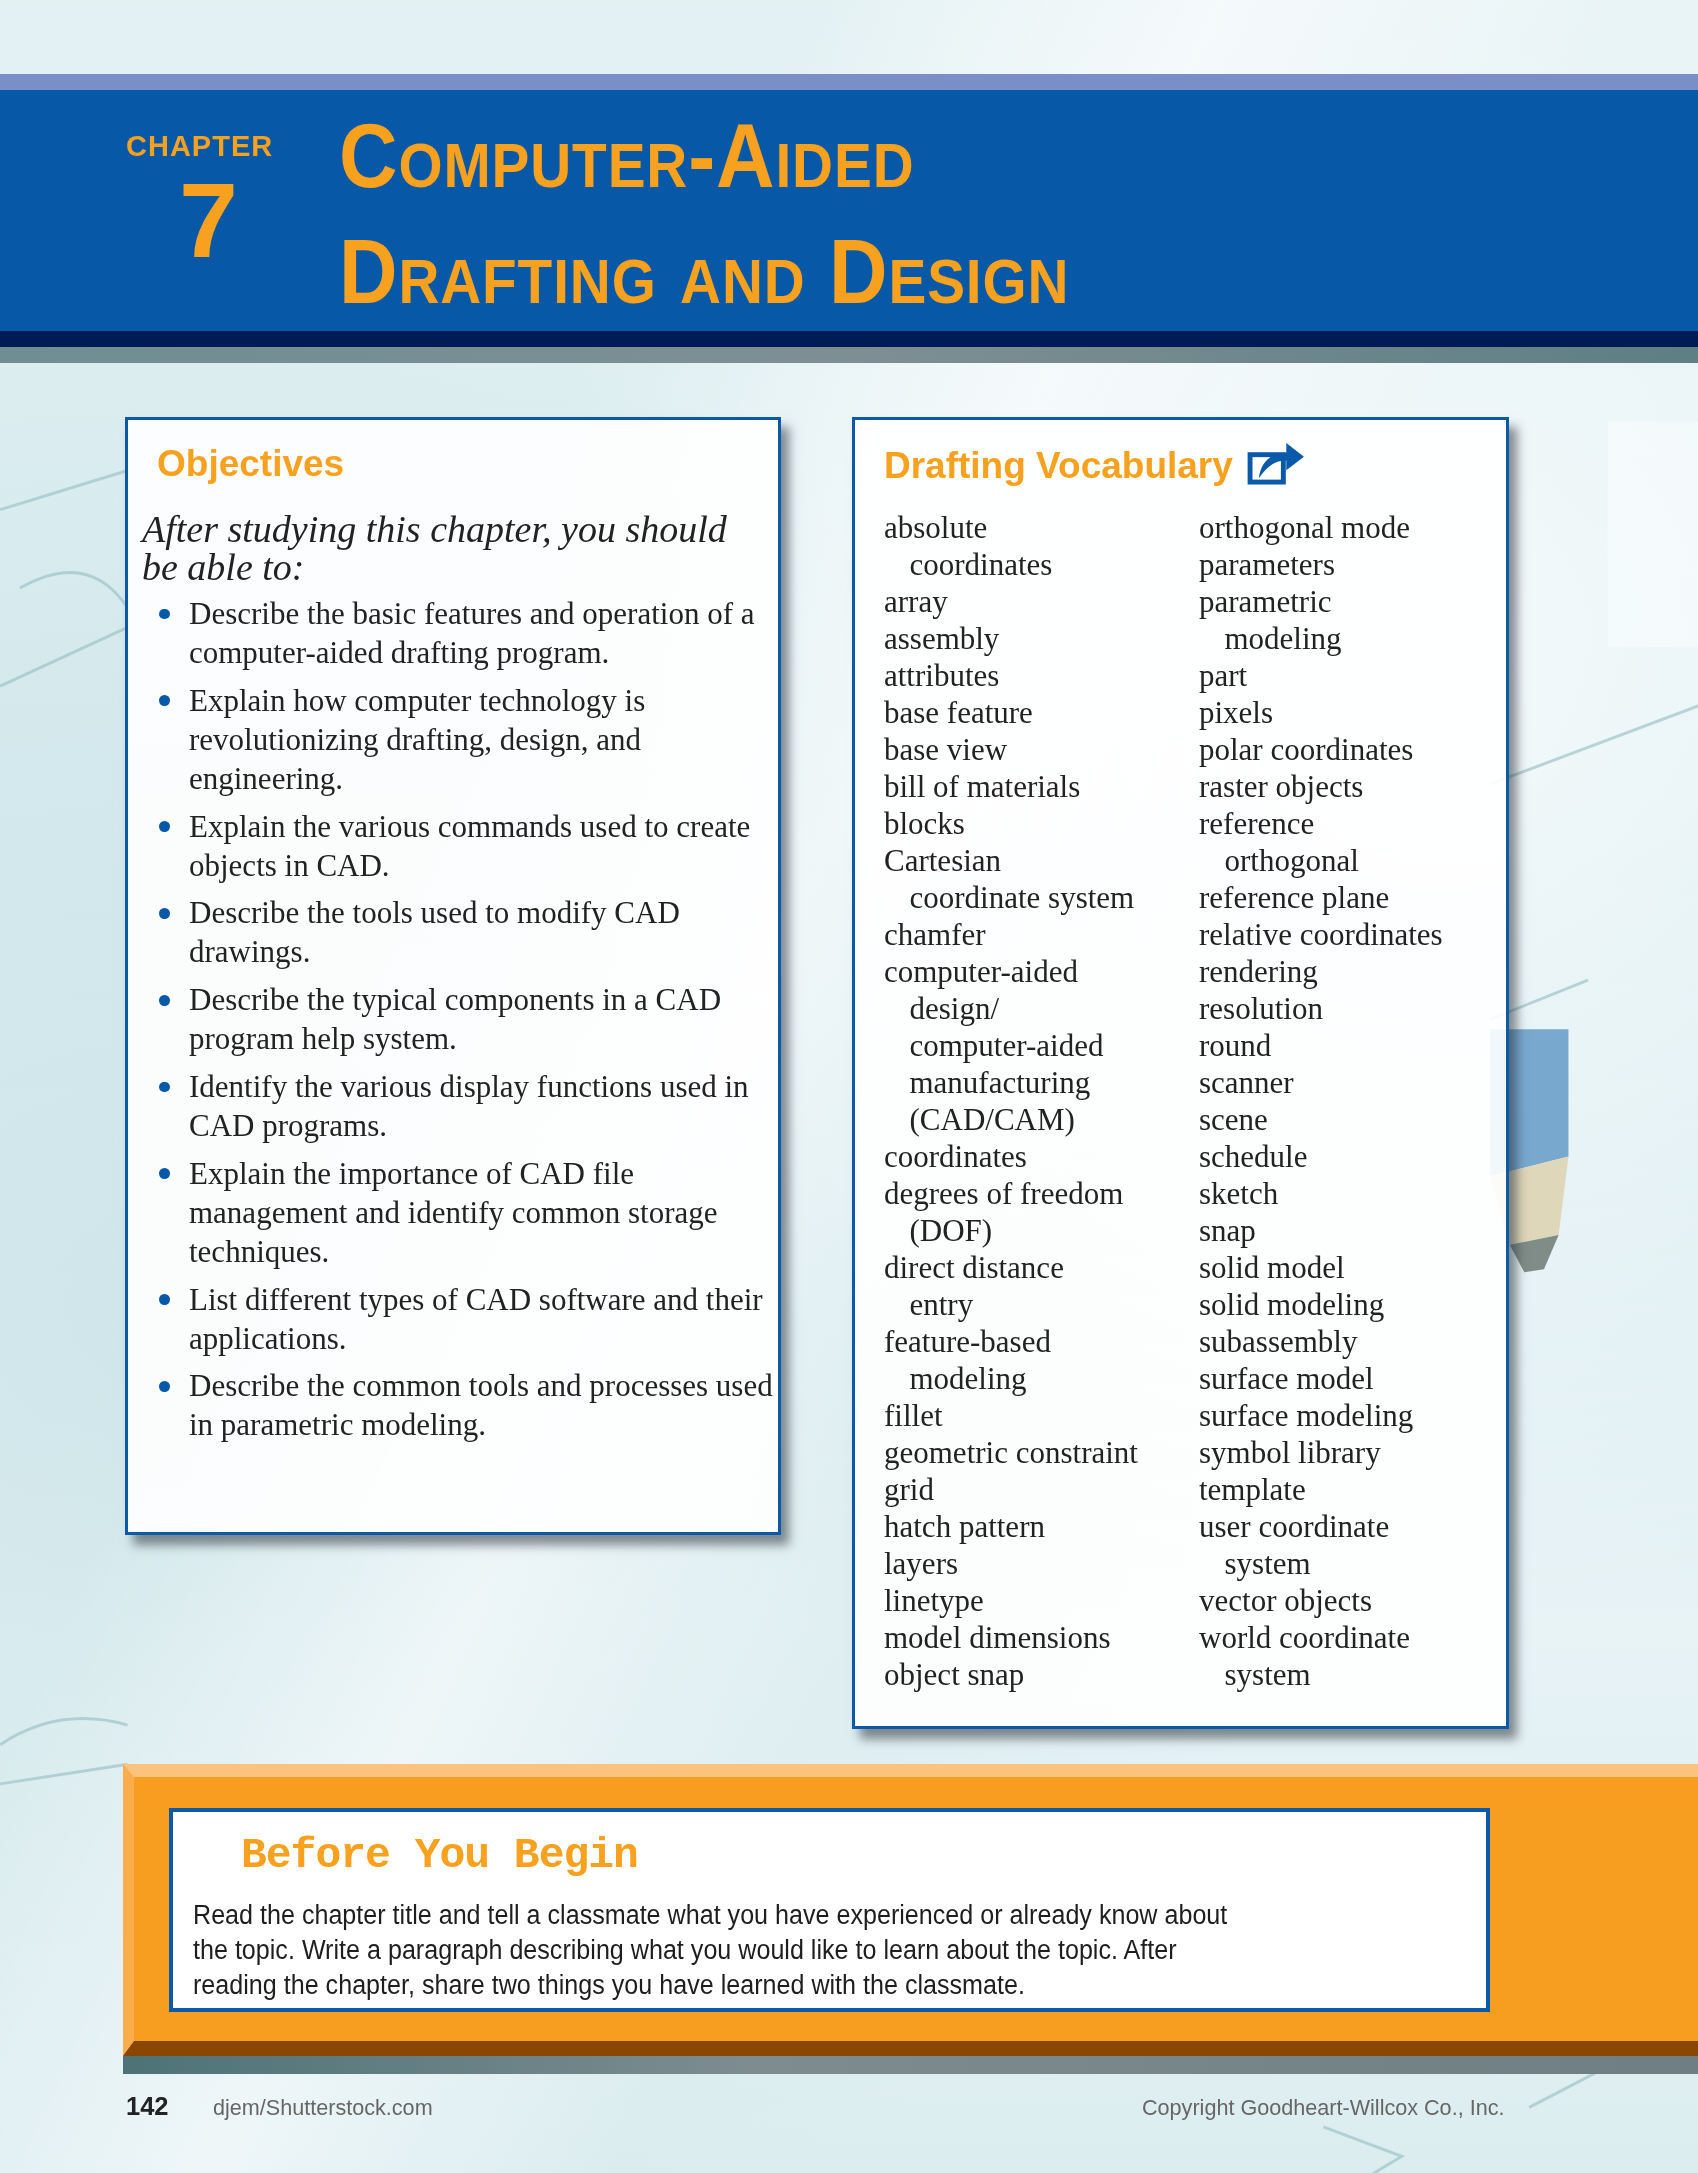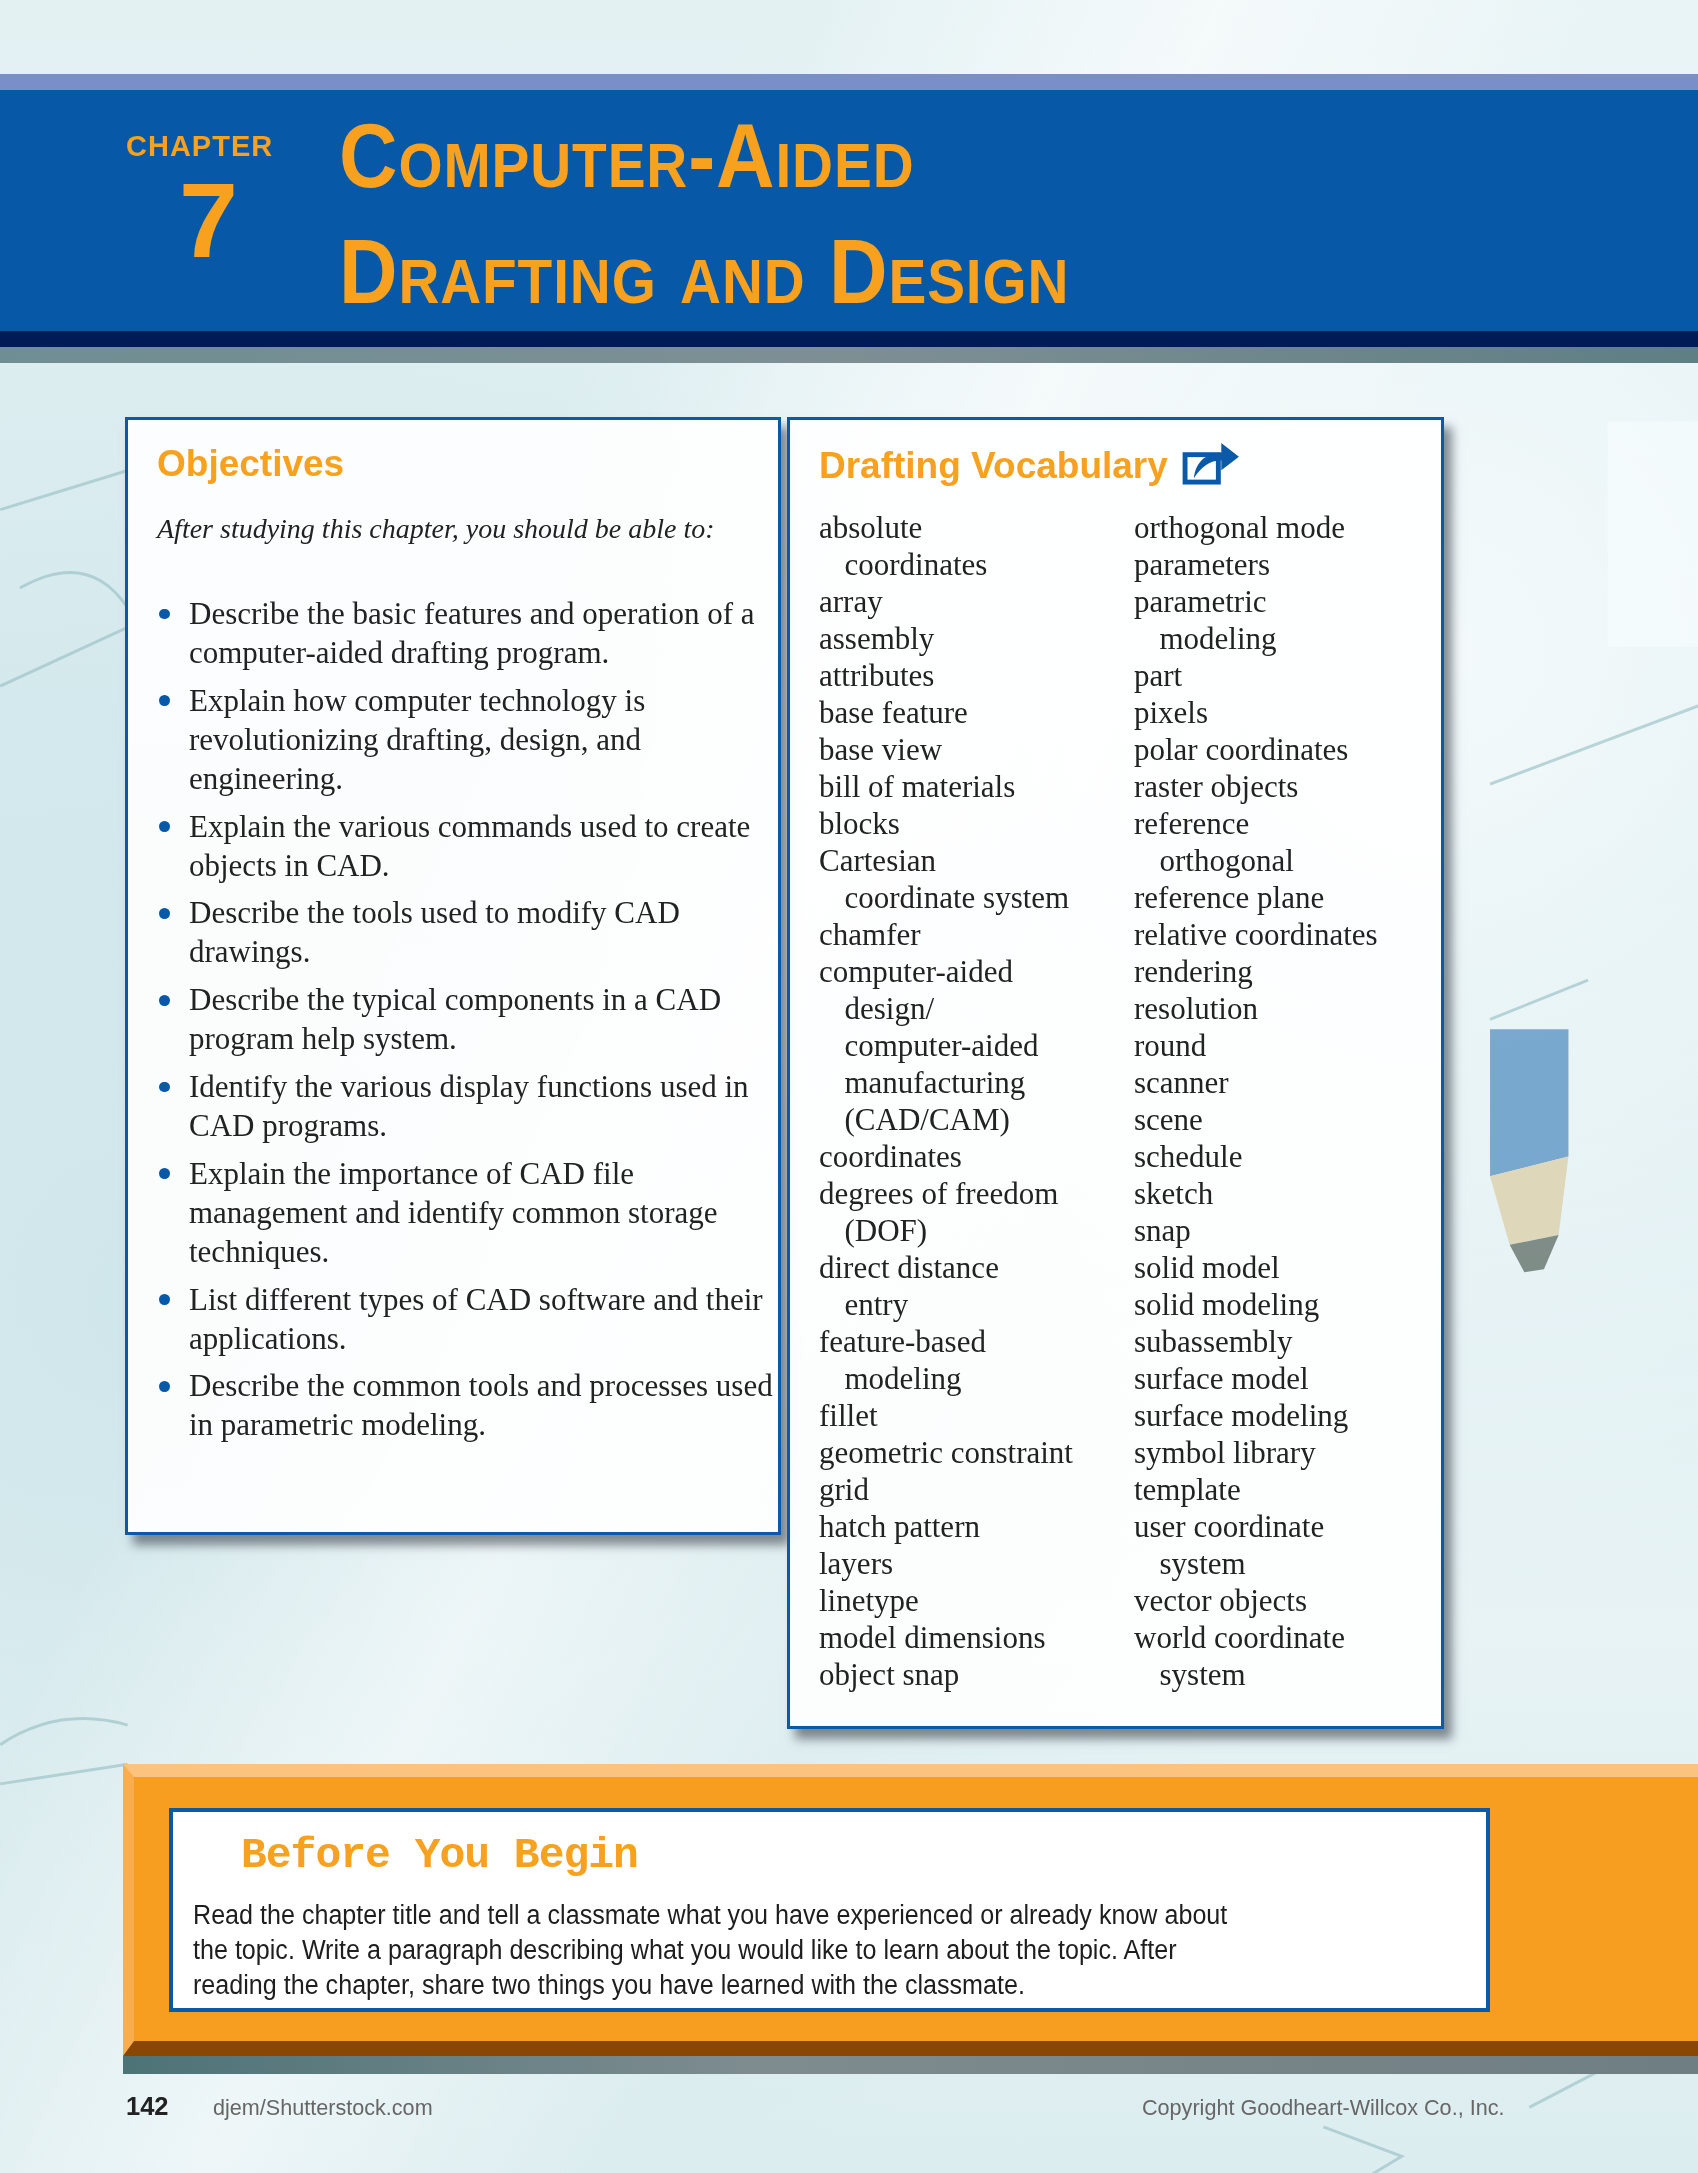--- a/index.html
+++ b/index.html
@@ -46,34 +46,34 @@
     border: 3.9px solid #0b5aaa;
     box-shadow: 7.8px 9.8px 9.8px rgba(40,50,60,0.55);
   }
   .panel-heading {
     font-family: "Liberation Sans", sans-serif; font-weight: bold;
     color: #f7a11e; font-size: 37px; line-height: 1;
   }
   #objectives { left: 125px; top: 417px; width: 656px; height: 1118px; }
   #objectives .panel-heading { position: absolute; left: 29px; top: 24.5px; }
   #objectives .intro {
-    position: absolute; left: 29px; top: 90px; width: 608px;
-    font-style: italic; font-size: 28px; line-height: 38px; color: #222;
+    position: absolute; left: 14px; top: 90px; width: 608px;
+    font-style: italic; font-size: 38px; line-height: 38px; color: #222;
   }
   #objectives ul { position: absolute; left: 29px; top: 174px; width: 617px; list-style: none; }
   #objectives li {
     position: relative; padding-left: 32px; font-size: 31px; line-height: 39px;
     color: #222; margin-bottom: 8.8px;
   }
   #objectives li .bullet {
     position: absolute; left: 2px; top: 14.7px; width: 10.8px; height: 10.8px;
     border-radius: 50%; background: #0759a8;
   }
 
-  #vocab { left: 787px; top: 417px; width: 657px; height: 1312px; }
+  #vocab { left: 852px; top: 417px; width: 657px; height: 1312px; }
   #vocab .heading-row { position: absolute; left: 29px; top: 24.5px; display: flex; align-items: center; }
   #vocab .share-icon { margin-left: 13.7px; margin-top: -5.9px; width: 59px; height: 47px; }
   .vocab-col { position: absolute; top: 89px; font-size: 31px; line-height: 37px; color: #222; }
   .vocab-col.c1 { left: 29px; width: 314px; }
   .vocab-col.c2 { left: 344px; width: 304px; }
   .vocab-line { white-space: nowrap; }
   .vocab-line.indent { padding-left: 25.5px; }
 
   
   .byb-outer {

